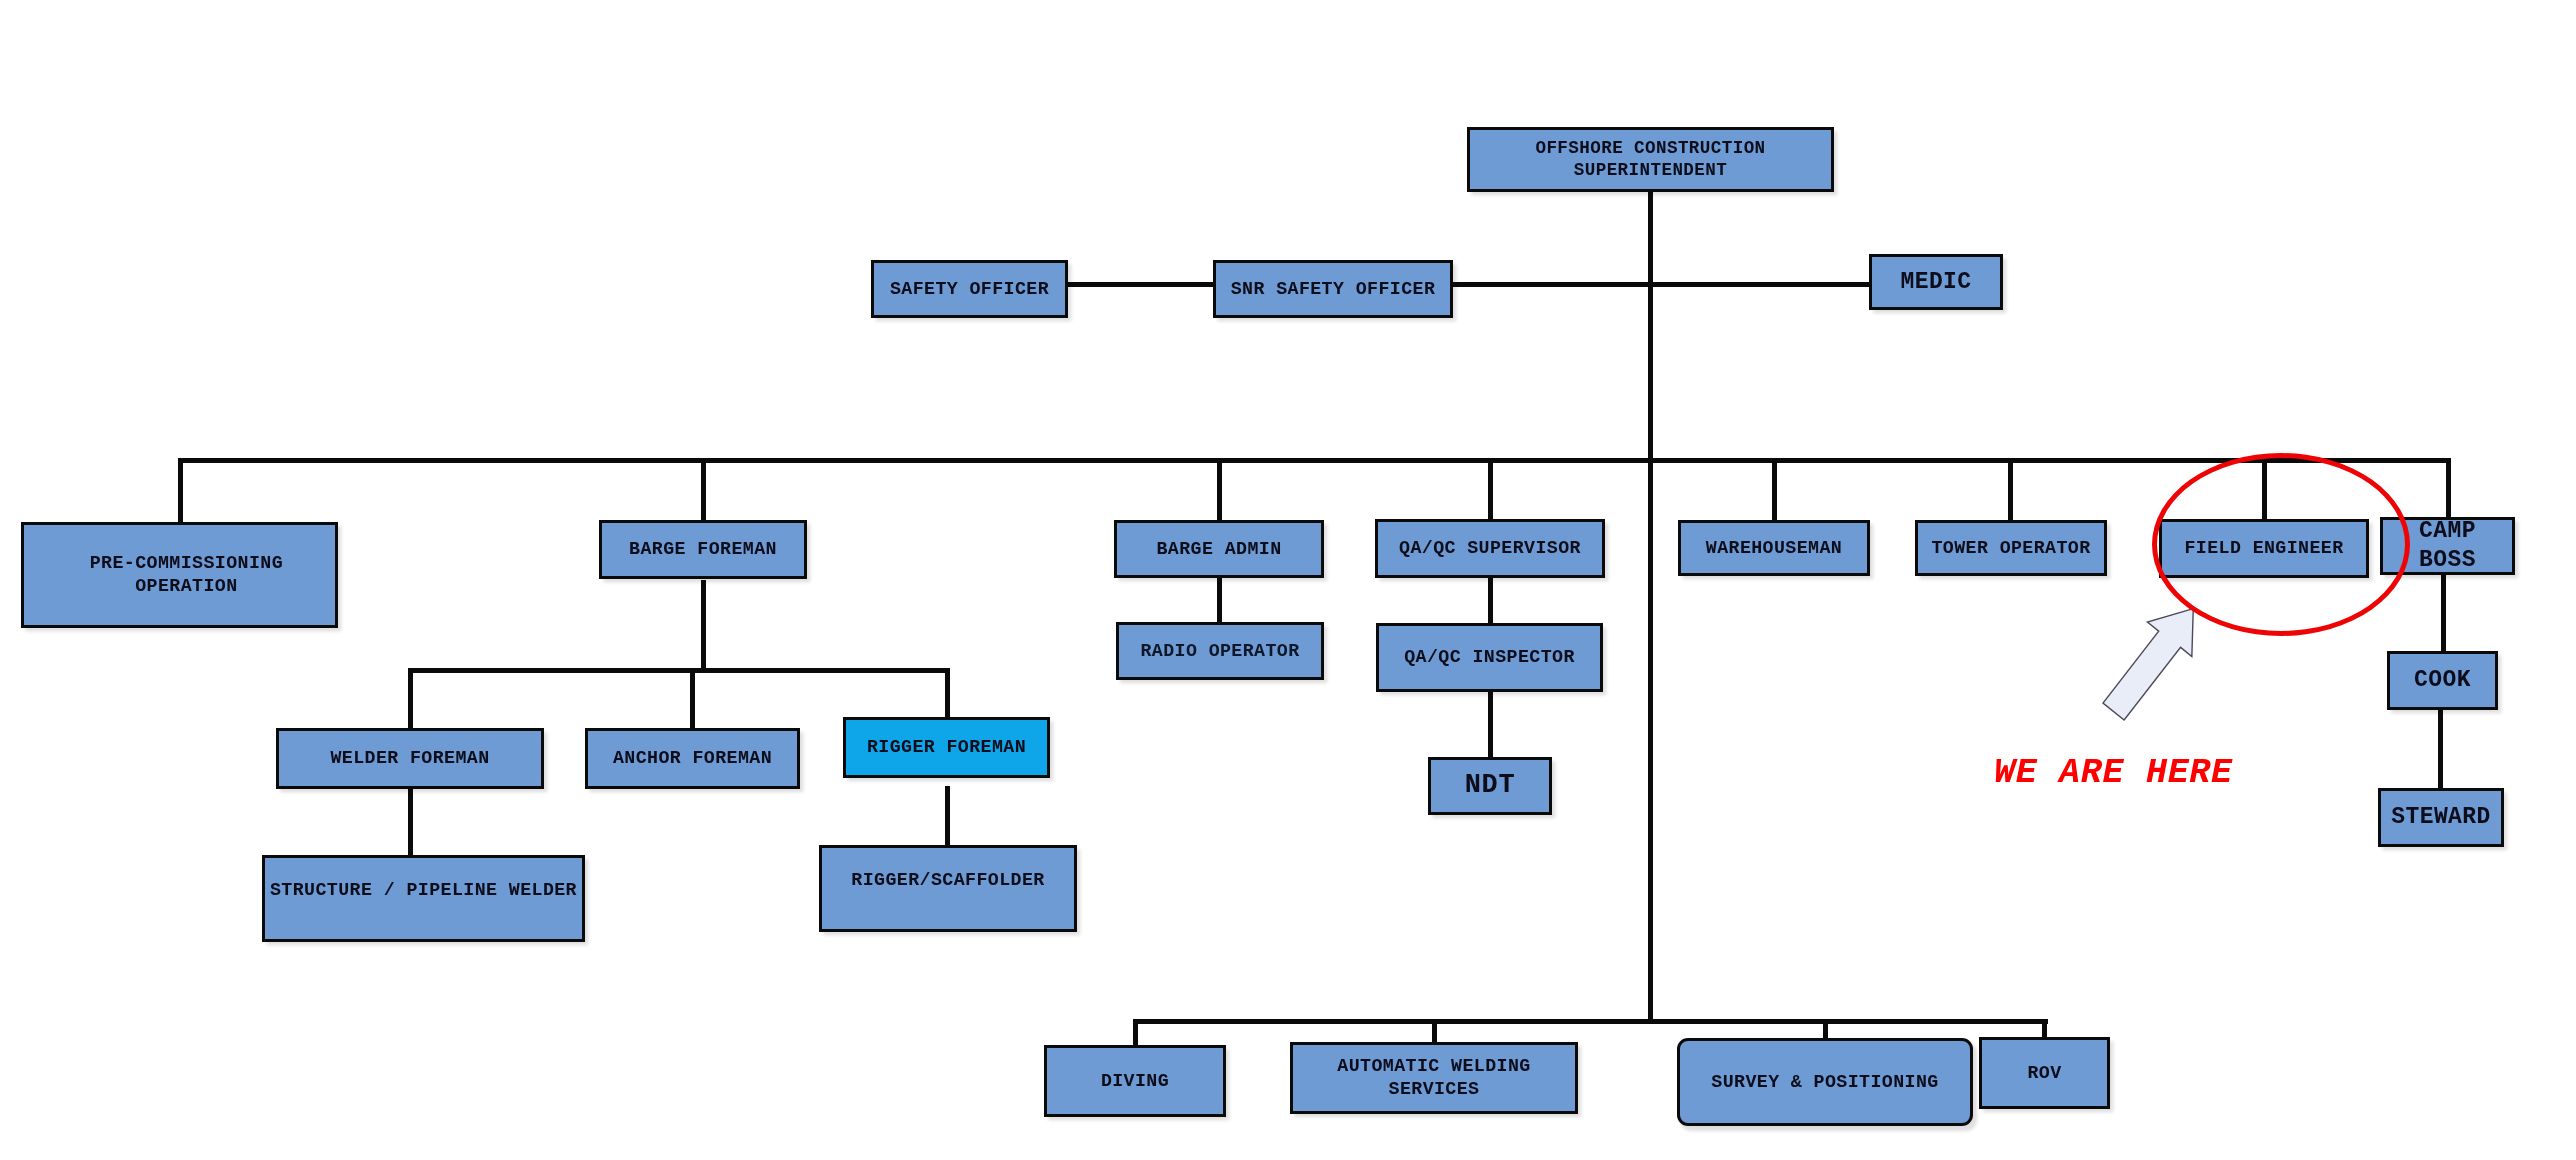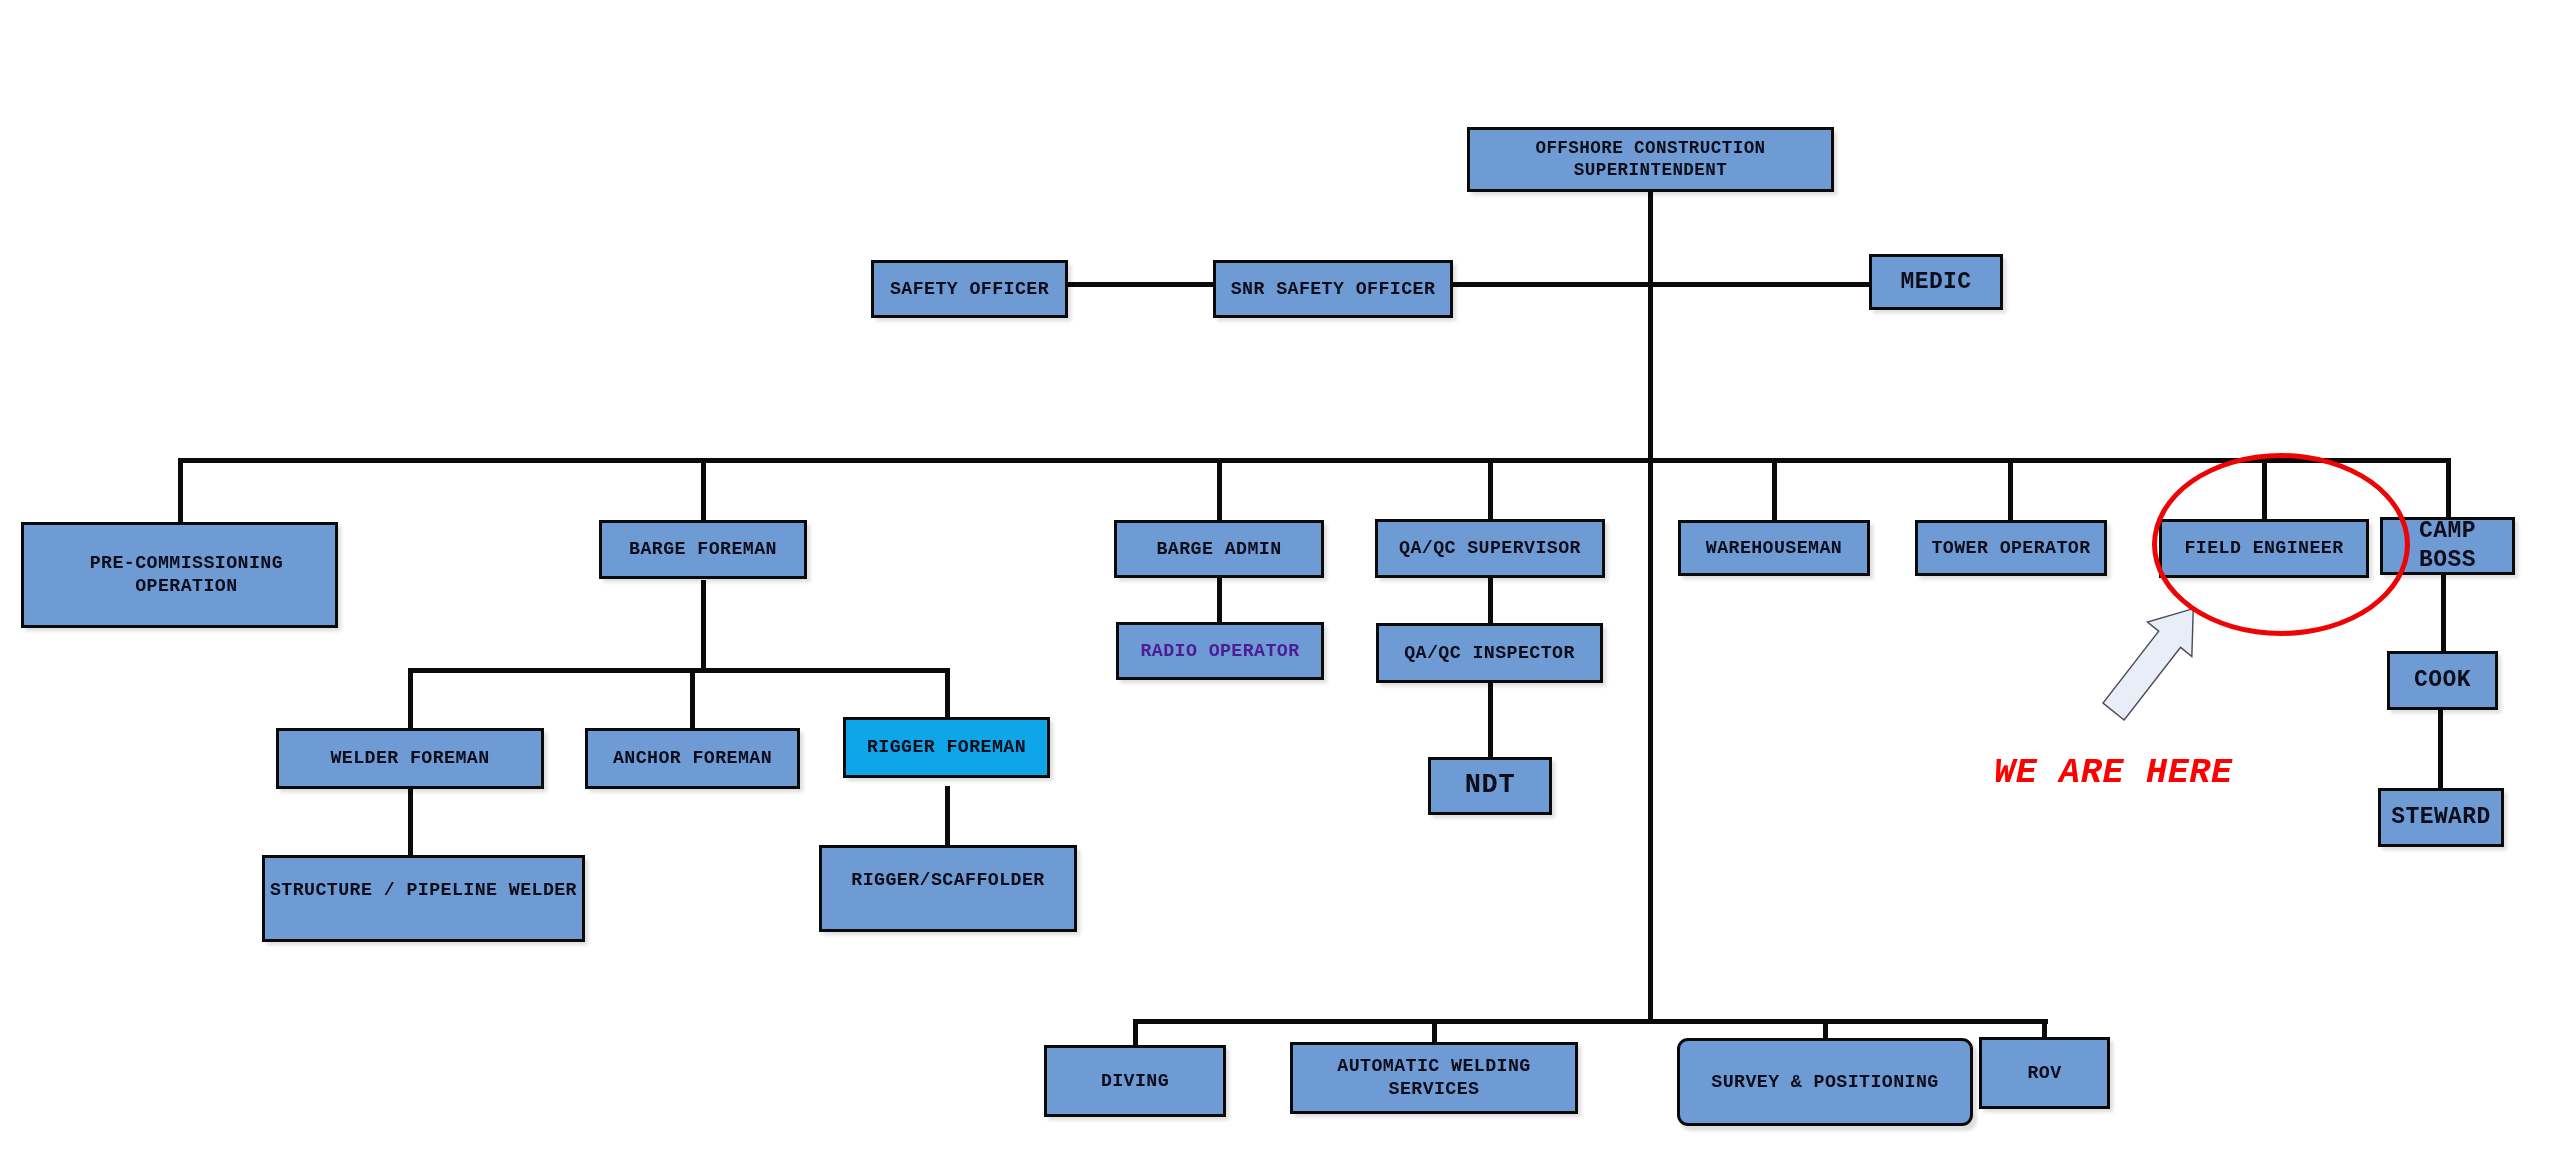--- a/index.html
+++ b/index.html
@@ -138,24 +138,24 @@
   <div class="node" style="left: 843px; top: 717px; width: 207px; height: 61px; background: #0ea5e9; border-color: rgb(10, 10, 10); color: rgb(13, 13, 28);">
       <span>RIGGER FOREMAN</span>
     </div>
   <div class="node tall" style="left: 262px; top: 855px; width: 323px; height: 87px; background: rgb(110, 155, 211); border-color: rgb(10, 10, 10); color: rgb(13, 13, 28);">
       <span>STRUCTURE / PIPELINE WELDER</span>
     </div>
   <div class="node tall" style="left: 819px; top: 845px; width: 258px; height: 87px; background: rgb(110, 155, 211); border-color: rgb(10, 10, 10); color: rgb(13, 13, 28);">
       <span>RIGGER/SCAFFOLDER</span>
     </div>
 
-  <div class="node" style="left: 1116px; top: 622px; width: 208px; height: 58px; background: rgb(110, 155, 211); border-color: rgb(10, 10, 10); color: #4c1d95;">
+  <div class="node" style="left: 1116px; top: 622px; width: 208px; height: 58px; background: rgb(110, 155, 211); border-color: rgb(10, 10, 10); color: #0f172a;">
       <span>RADIO OPERATOR</span>
     </div>
-  <div class="node" style="left: 1376px; top: 623px; width: 227px; height: 60px; background: rgb(110, 155, 211); border-color: rgb(10, 10, 10); color: rgb(13, 13, 28);">
+  <div class="node" style="left: 1376px; top: 623px; width: 227px; height: 69px; background: rgb(110, 155, 211); border-color: rgb(10, 10, 10); color: rgb(13, 13, 28);">
       <span>QA/QC INSPECTOR</span>
     </div>
   <div class="node big-text" style="left: 1428px; top: 757px; width: 124px; height: 58px; background: rgb(110, 155, 211); border-color: rgb(10, 10, 10); color: rgb(13, 13, 28);">
       <span>NDT</span>
     </div>
 
   <div class="node small-text" style="left: 2387px; top: 651px; width: 111px; height: 59px; background: rgb(110, 155, 211); border-color: rgb(10, 10, 10); color: rgb(13, 13, 28);">
       <span>COOK</span>
     </div>
   <div class="node small-text" style="left: 2378px; top: 788px; width: 126px; height: 59px; background: rgb(110, 155, 211); border-color: rgb(10, 10, 10); color: rgb(13, 13, 28);">

